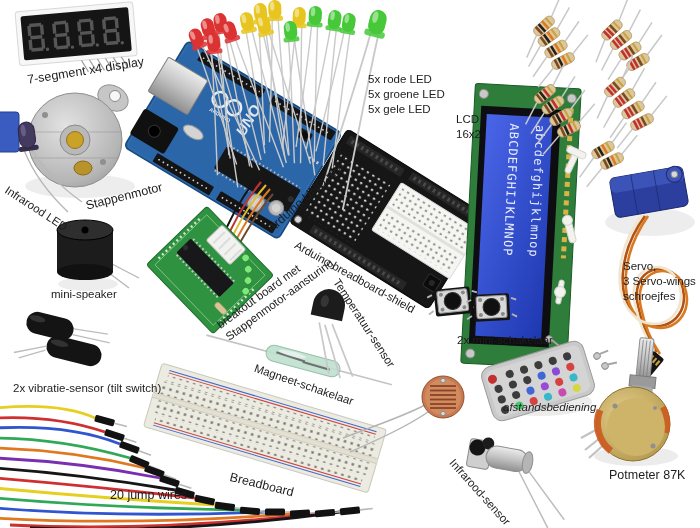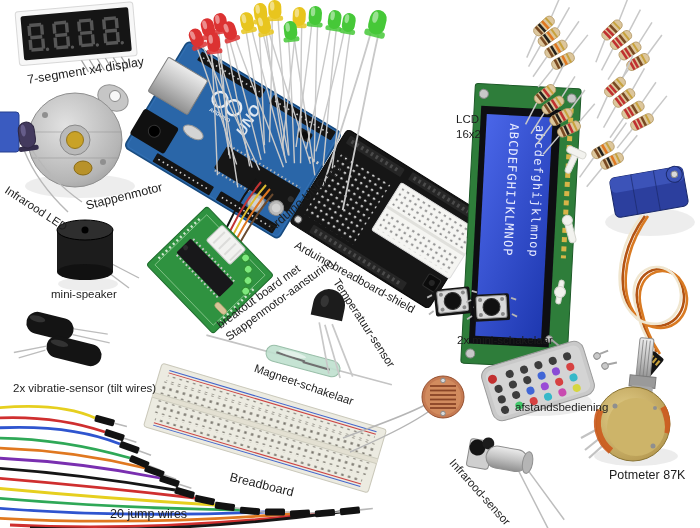--- a/index.html
+++ b/index.html
@@ -3,21 +3,21 @@
 <meta charset="utf-8">
 <style>
   html,body{margin:0;padding:0;background:#888;}
   .stage{position:relative;width:700px;height:528px;background:#fff;overflow:hidden;
          font-family:"Liberation Sans",sans-serif;}
   .stage svg{position:absolute;left:0;top:0;}
   .lbl{position:absolute;font:11.5px/1.3 "Liberation Sans",sans-serif;color:#1d1d1d;
        white-space:nowrap;transform-origin:0 0;}
   .lbl.lg{font-size:12.5px;}
   .lbl .ln{display:block;}
-  .lbl .ind{margin-left:24px;}
+  .lbl .ind{margin-left:12px;font-style:italic;}
 </style>
 </head>
 <body>
 
 <div class="stage">
 <svg width="700" height="528" viewBox="0 0 700 528" xmlns="http://www.w3.org/2000/svg">
   <defs>
     <pattern id="bbh" width="7" height="6.6" patternUnits="userSpaceOnUse">
       <rect x="2.3" y="2.1" width="2.4" height="2.4" fill="#76736a"></rect>
     </pattern>
@@ -550,26 +550,31 @@
 </svg>
 
 <div class="lbl" style="left:26px;top:72px;transform:rotate(-9deg);font-size:12.5px">7-segment x4 display</div>
 
 <div class="lbl" style="left:10px;top:183px;transform:rotate(33deg)">Infrarood LED</div>
 
 <div class="lbl" style="left:84px;top:198px;transform:rotate(-14deg);font-size:12.5px">Stappenmotor</div>
 
 <div class="lbl" style="left:51px;top:287px">mini-speaker</div>
 
-<div class="lbl" style="left:13px;top:381px">2x vibratie-sensor (tilt wires)</div>
-
-<div class="lbl lg" style="left:110px;top:506px">20 jump wires</div>
+<div class="lbl" style="left:13px;top:381px">2x vibratie-sensor (tilt switch)</div>
+
+<div class="lbl lg" style="left:110px;top:487px">20 jump wires</div>
 
 <div class="lbl" style="left:264px;top:224px;transform:rotate(-42deg);font-size:12.5px">Arduino UNO rev. 3</div>
 
+<div class="lbl" style="left:368px;top:72px">
+  <span class="ln">5x rode LED</span>
+  <span class="ln">5x groene LED</span>
+  <span class="ln">5x gele LED</span>
+</div>
 
 <div class="lbl" style="left:456px;top:112px">
   <span class="ln">LCD</span>
   <span class="ln">16x2</span>
 </div>
 
 
 <div class="lbl" style="left:214px;top:320px;transform:rotate(-36deg)">
   <span class="ln">breakout board met</span>
   <span class="ln">Stappenmotor-aansturing</span>
@@ -587,13 +592,18 @@
 <div class="lbl" style="left:457px;top:333px">2x mini-schakelaar</div>
 
 <div class="lbl" style="left:491px;top:400px">
   <span class="ln ind">afstandsbediening</span>
 </div>
 
 <div class="lbl" style="left:457px;top:456px;transform:rotate(48deg)">Infrarood-sensor</div>
 
 <div class="lbl lg" style="left:609px;top:467px">Potmeter 87K</div>
 
+<div class="lbl" style="left:623px;top:259px">
+  <span class="ln">Servo,</span>
+  <span class="ln">3 Servo-wings</span>
+  <span class="ln">schroejfes</span>
 </div>
+</div>
 
 </body></html>

